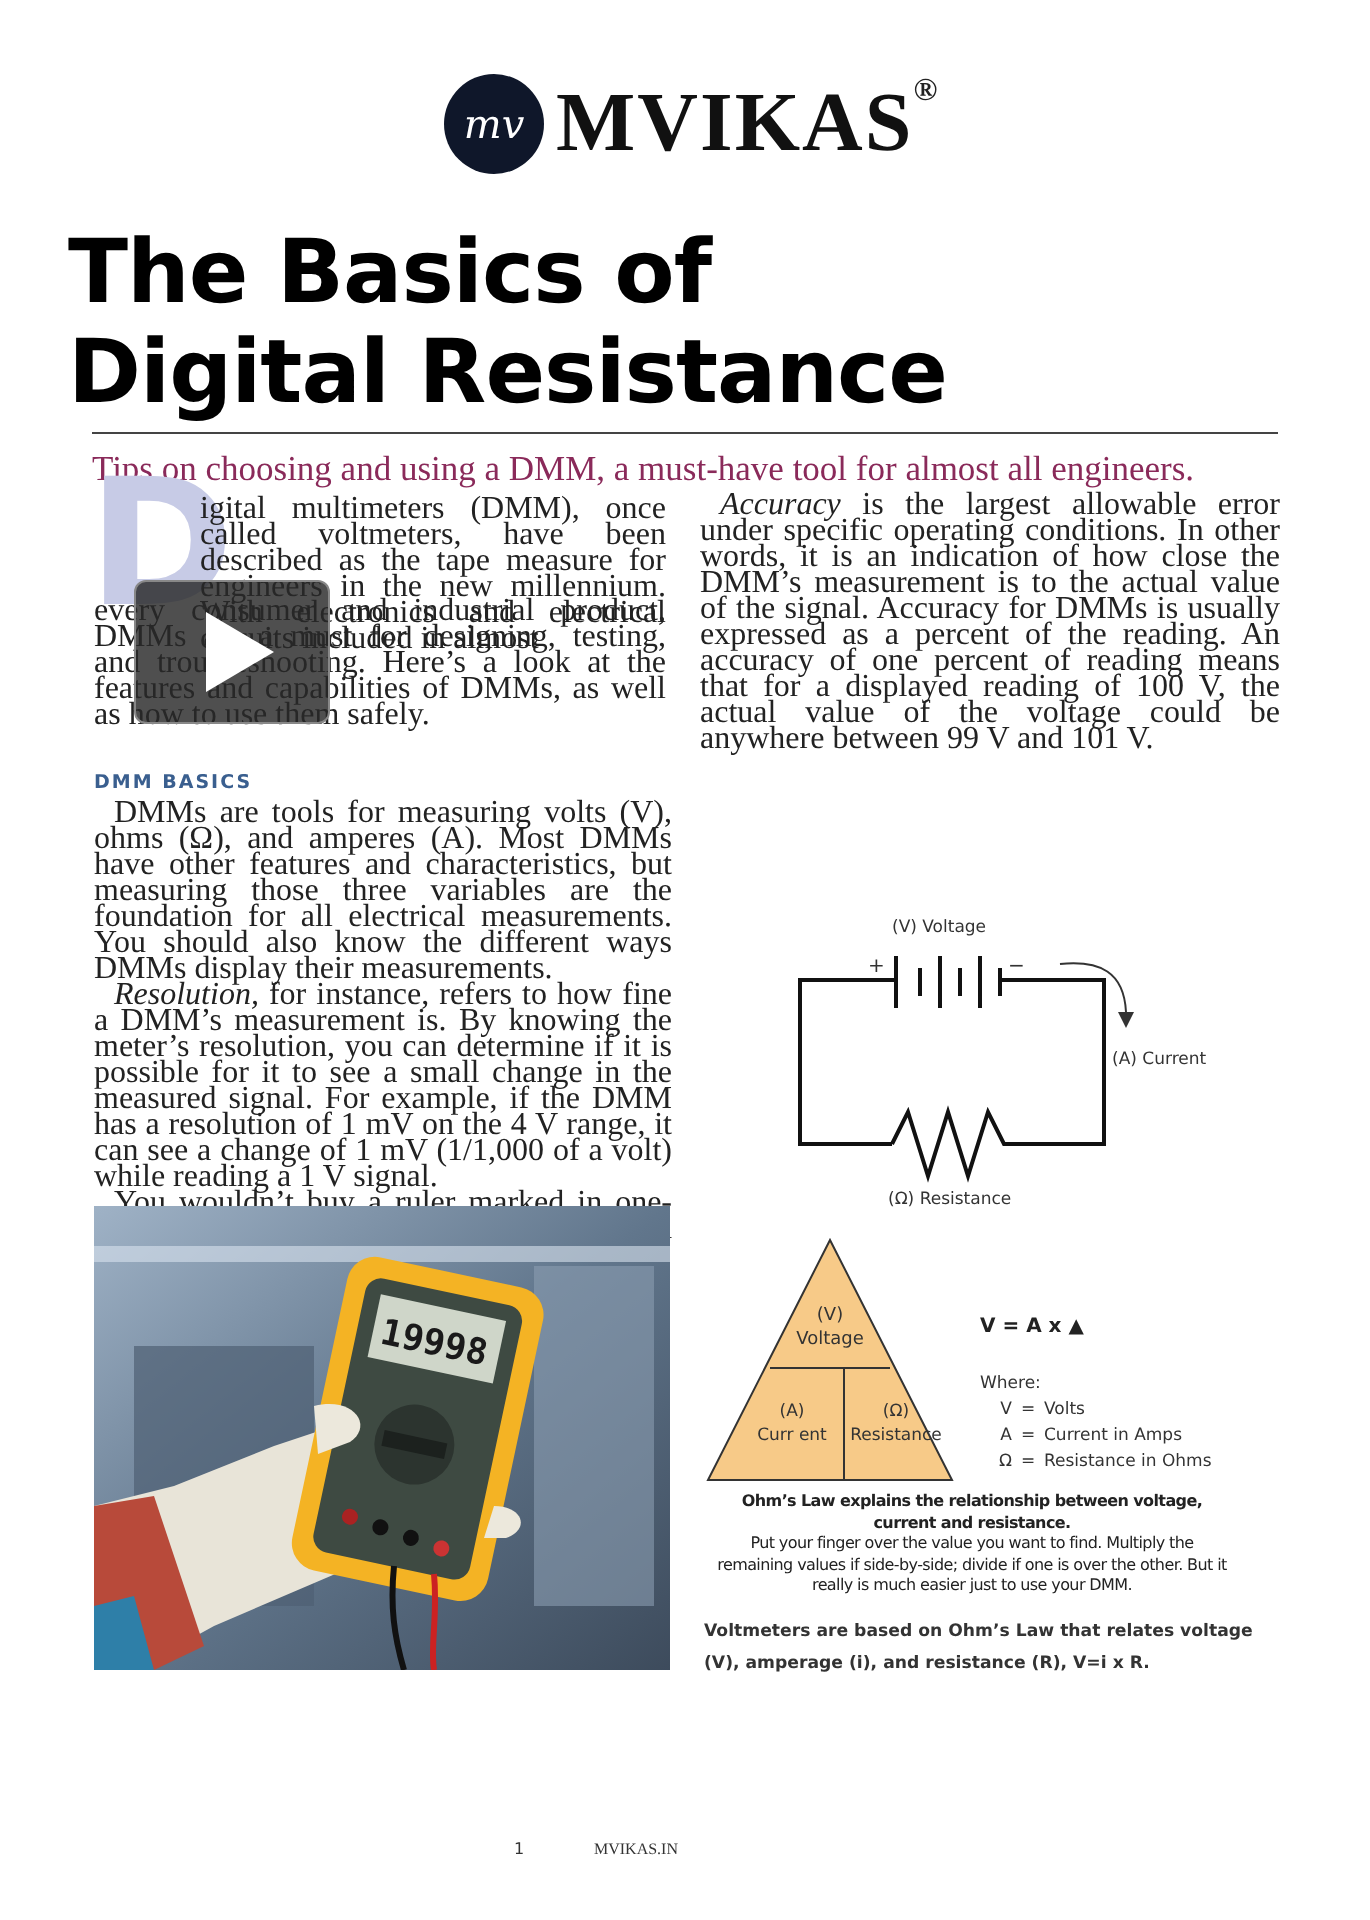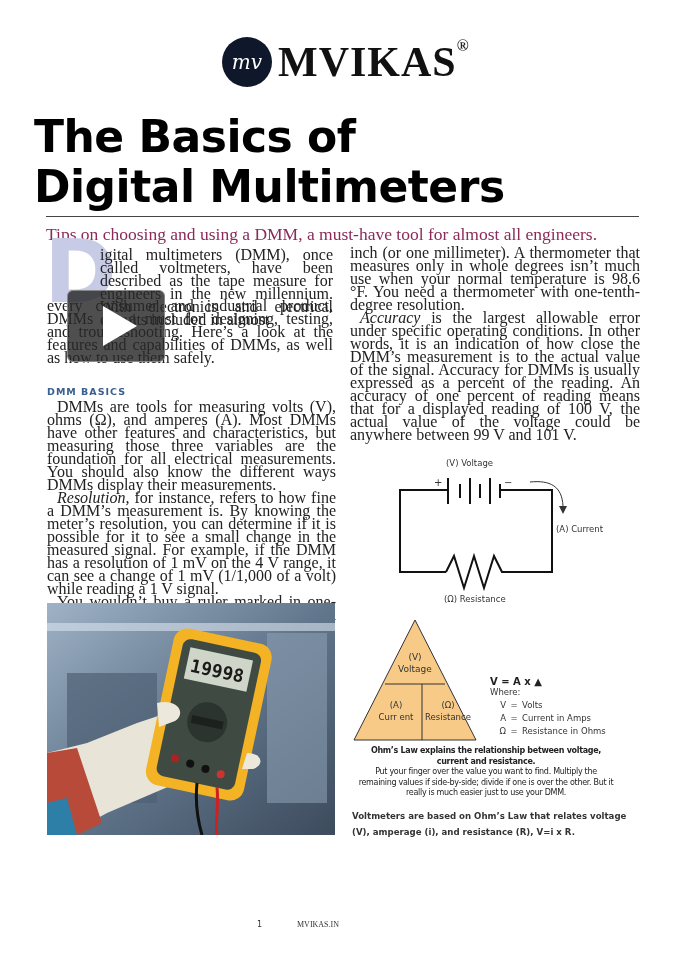--- a/index.html
+++ b/index.html
@@ -27,21 +27,21 @@
   
   .play { left:67px; top:290px; width:96px; height:70px; background:rgba(40,40,40,0.82); border-radius:6px; border:1px solid #888; display:flex; align-items:center; justify-content:center; }
   .play-tri { width:0; height:0; border-top:20px solid transparent; border-bottom:20px solid transparent; border-left:34px solid #ffffff; margin-left:8px; }
   
   .photo { left:47px; top:603px; width:288px; height:232px; overflow:hidden; background:linear-gradient(160deg,#7f93a8 0%,#5c6f84 40%,#3e4f62 100%); }
   
   .circuit { left:380px; top:452px; width:240px; height:160px; }
   .ckt-label { font-family:"DejaVu Sans", sans-serif; font-size:8.5px; color:#333; }
   
   .tri { left:352px; top:618px; width:126px; height:124px; }
-  .formula { left:490px; top:676px; font-family:"DejaVu Sans", sans-serif; font-weight:bold; font-size:10px; }
+  .formula { left:490px; top:658px; font-family:"DejaVu Sans", sans-serif; font-weight:bold; font-size:10px; }
   .where { left:490px; top:686px; font-family:"DejaVu Sans", sans-serif; font-size:8.5px; color:#333; line-height:13px; }
   .where .row { display:flex; }
   .where .sym { width:16px; text-align:right; }
   .where .eq { width:16px; text-align:center; }
   .caption { left:356px; top:746px; width:260px; font-family:"DejaVu Sans", sans-serif; font-size:8px; line-height:10.5px; color:#222; letter-spacing:-0.3px;text-align:center; }
   .caption .bold { font-weight:bold; }
   .voltnote { left:352px; top:808px; width:290px; font-family:"DejaVu Sans", sans-serif; font-weight:bold; font-size:8.6px; line-height:16px; color:#333; }
   .footer-num { left:257px; top:920px; font-family:"DejaVu Sans", sans-serif; font-size:8px; color:#333; }
   .footer-site { left:297px; top:920px; font-size:8px; color:#333; }
 </style>
@@ -49,21 +49,21 @@
 <body>
 
 <div class="abs logo">
   <div class="logo-circle">mv</div>
   <span class="logo-text">MVIKAS</span>
   <span class="logo-reg">®</span>
 </div>
 
 <div class="abs title">
   <div>The Basics of</div>
-  <div>Digital Multimeters</div>
+  <div>Digital Resistance</div>
 </div>
 <div class="abs rule"></div>
 <div class="abs subtitle">Tips on choosing and using a DMM, a must-have tool for almost all engineers.</div>
 
 <div class="abs dropcap">D</div>
 
 <div class="abs col col1-intro">
   <p class="noindent">igital multimeters (DMM), once called voltmeters, have been described  as the tape measure for engineers in the new millennium. With electronics and electrical circuits included  in almost</p>
 </div>
 <div class="abs col col1-intro2">
@@ -75,21 +75,20 @@
 </div>
 
 <div class="abs section-head">DMM BASICS</div>
 <div class="abs col col1">
   <p>DMMs are tools for measuring volts (V), ohms (Ω), and amperes (A). Most DMMs have other features and characteristics, but measuring those three variables are the foundation for all electrical measurements. You should also know the different ways  DMMs display  their measurements.</p>
   <p><i>Resolution,</i> <span>for instance, refers to how fine a DMM’s measurement is. By knowing the meter’s resolution, you can determine if it is possible for it to see a small change in the measured signal. For example, if the DMM has a resolution of 1 mV on the 4 V range, it can see a change of 1 mV (1/1,000 of a volt) while reading  a 1 V  signal.</span></p>
   <p>You wouldn’t buy a ruler marked in one-inch (or one-centimeter) segments  if you had to measure  down  to a quarter</p>
 </div>
 
 <div class="abs col col2">
-  <p class="noindent">inch (or one millimeter). A thermometer that measures only in whole degrees isn’t much use when your normal temperature is 98.6 °F. You need a thermometer with one-tenth-degree resolution.</p>
   <p><i>Accuracy</i><span> is the largest allowable error under specific operating conditions. In other words, it is an indication of how close the DMM’s measurement is to the actual value of the signal. Accuracy for DMMs is usually expressed as a percent of the reading. An accuracy of one percent of reading means that for a displayed reading of 100 V, the actual value of the voltage could be anywhere between  99 V and 101 V.</span></p>
 </div>
 
 <div class="abs photo">
   <svg width="288" height="232" viewBox="0 0 288 232">
     <defs>
       <linearGradient id="bg" x1="0" y1="0" x2="1" y2="1">
         <stop offset="0" stop-color="#9fb2c6"></stop>
         <stop offset="0.5" stop-color="#61768c"></stop>
         <stop offset="1" stop-color="#3d4b5c"></stop>

